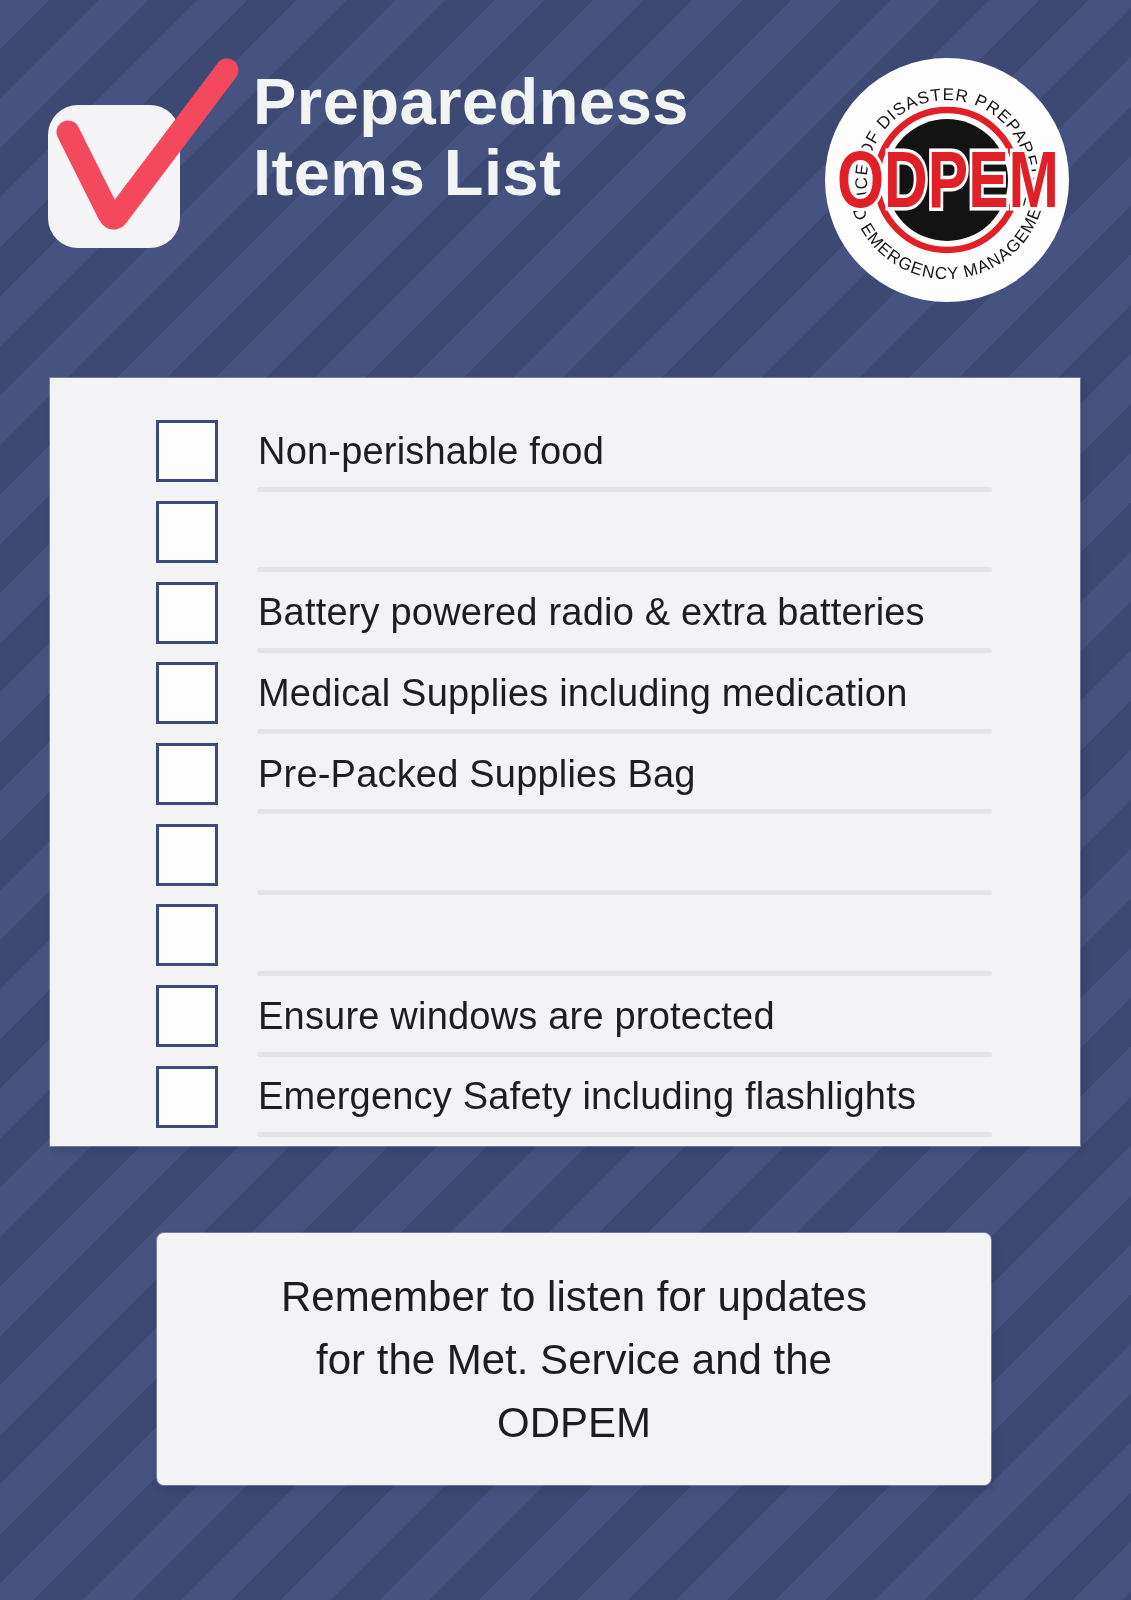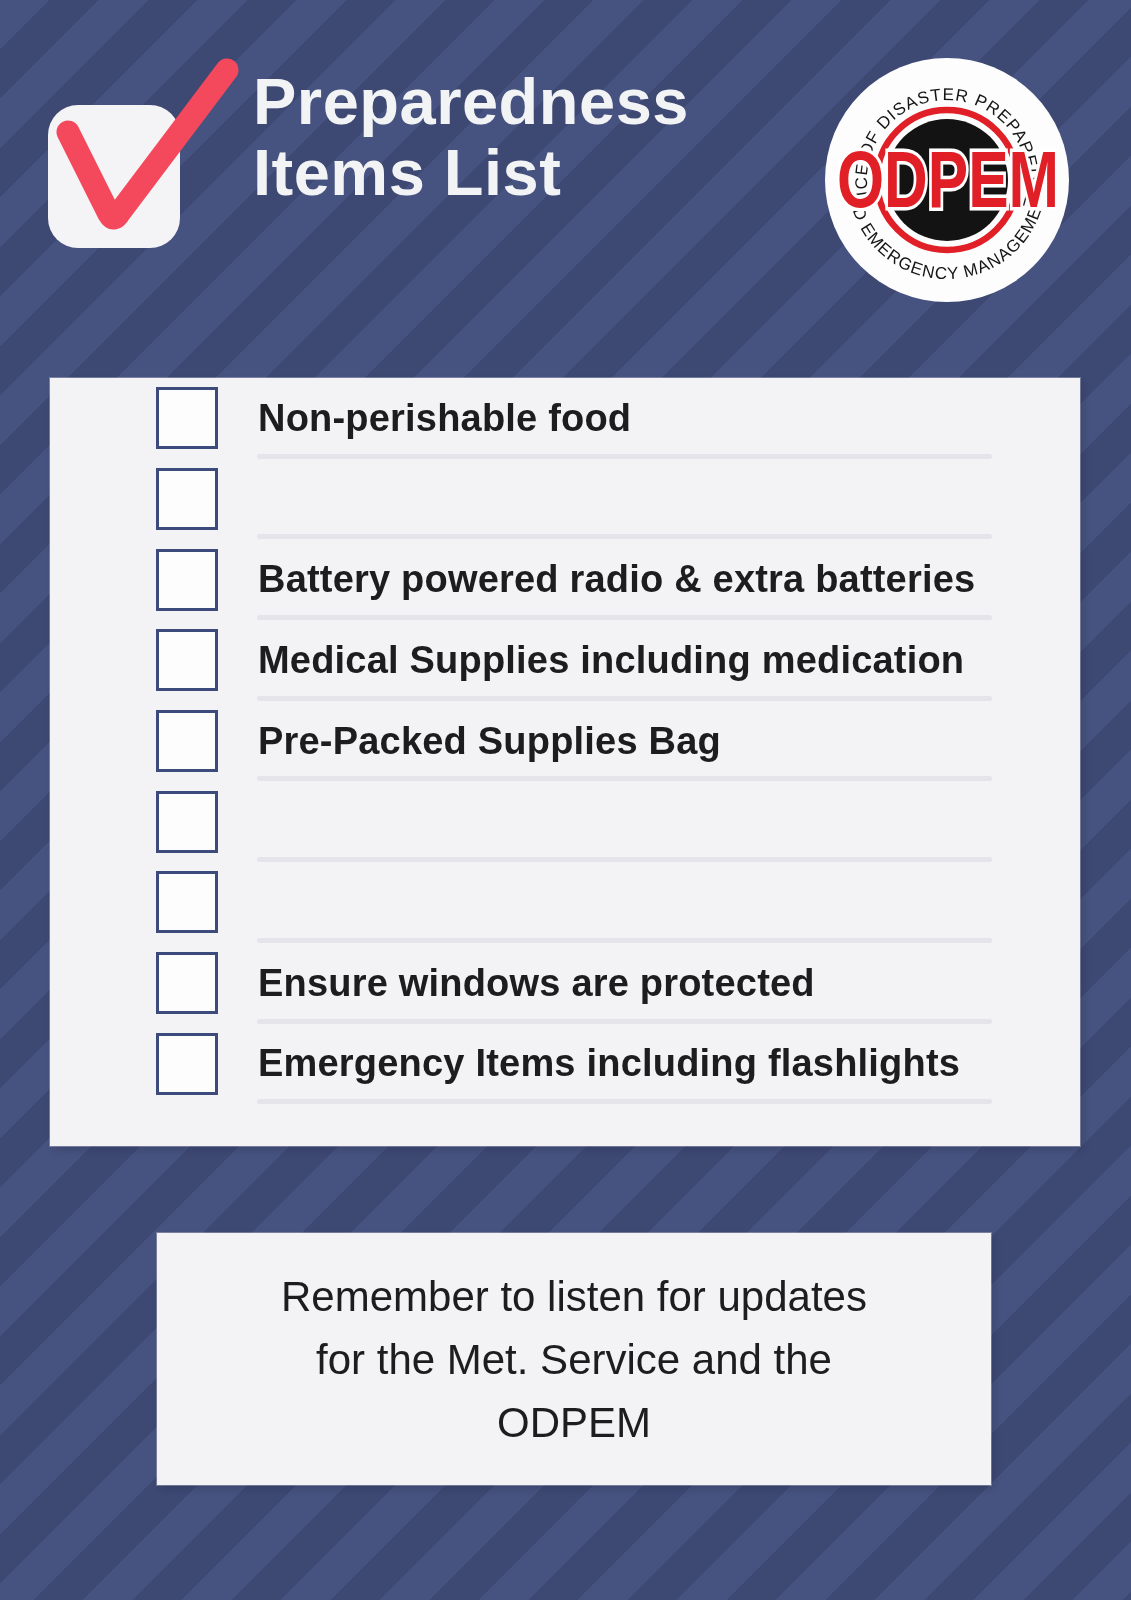--- a/index.html
+++ b/index.html
@@ -19,42 +19,42 @@
   .logo .acronym{
     font-size:80px;font-weight:700;fill:#e01f26;
     stroke:#ffffff;stroke-width:7px;paint-order:stroke;
   }
   .panel{
     position:absolute;background:#f3f3f5;
     box-shadow:0 0 0 1px rgba(255,255,255,.28), 3px 4px 8px rgba(0,0,0,.12);
   }
   .checklist{
     left:50px;top:378px;width:1030px;height:768px;
-    box-sizing:border-box;font-weight:bold;
+    padding-top:33px;box-sizing:border-box;
   }
   .row{
     position:relative;height:80.7px;
     display:flex;align-items:center;
   }
   .checkbox{
     width:56px;height:56px;margin-left:106px;flex:none;
     background:#fdfdfe;border:3px solid #3d4a7c;
   }
   .item-label{
     margin-left:40px;font-size:38px;color:#1d1d1f;letter-spacing:.2px;
     white-space:nowrap;
   }
   .divider{
     position:absolute;left:207px;width:735px;bottom:0;height:5px;
     background:#e4e4ea;border-radius:3px;
   }
   .footer{
     left:157px;top:1233px;width:834px;height:252px;
     display:flex;flex-direction:column;justify-content:center;
-    text-align:center;font-size:42px;line-height:63px;color:#1d1d1f;
+    text-align:center;font-size:42px;line-height:63px;color:#1d1d1f;border-radius:7px;
   }
 </style>
 </head>
 <body>
 
 <div class="page">
 
   <svg class="check-icon" width="210" height="210" viewBox="0 0 210 210">
     <rect x="10" y="55" width="132" height="143" rx="30" fill="#f4f4f6"></rect>
     <path d="M30 82 L71 164 Q76 173 82 162 Q135 92 189 20" fill="none" stroke="#f4495c" stroke-width="23" stroke-linecap="round" stroke-linejoin="round"></path>
@@ -124,21 +124,21 @@
     </div>
 
     <div class="row">
       <div class="checkbox"></div>
       <div class="item-label">Ensure windows are protected</div>
       <div class="divider"></div>
     </div>
 
     <div class="row">
       <div class="checkbox"></div>
-      <div class="item-label">Emergency Items including flashlights</div>
+      <div class="item-label">Emergency Safety including flashlights</div>
       <div class="divider"></div>
     </div>
 
   </div>
 
   <div class="panel footer">
     <div>Remember to listen for updates</div>
     <div>for the Met. Service and the</div>
     <div>ODPEM</div>
   </div>

